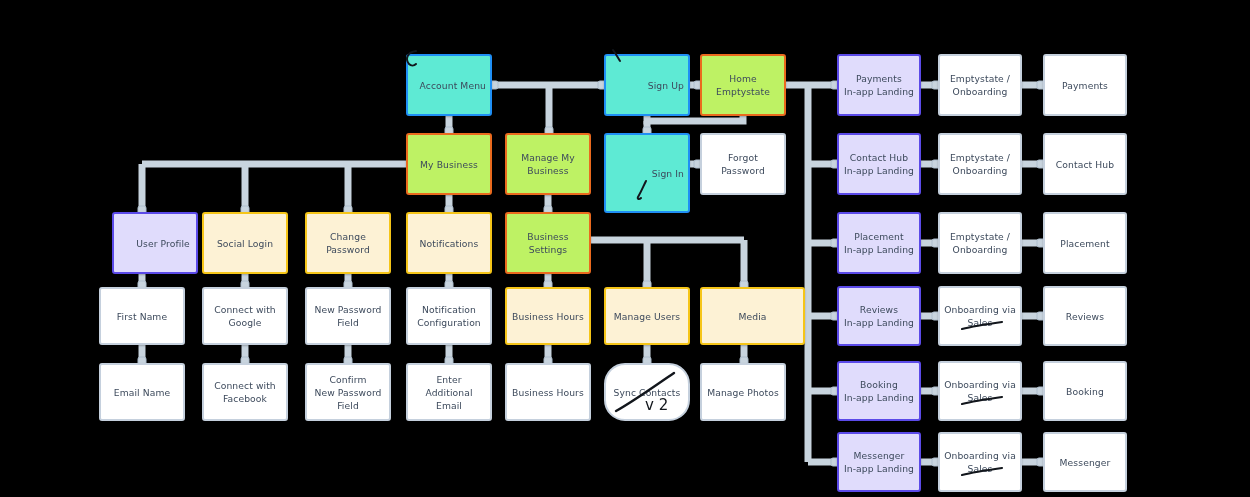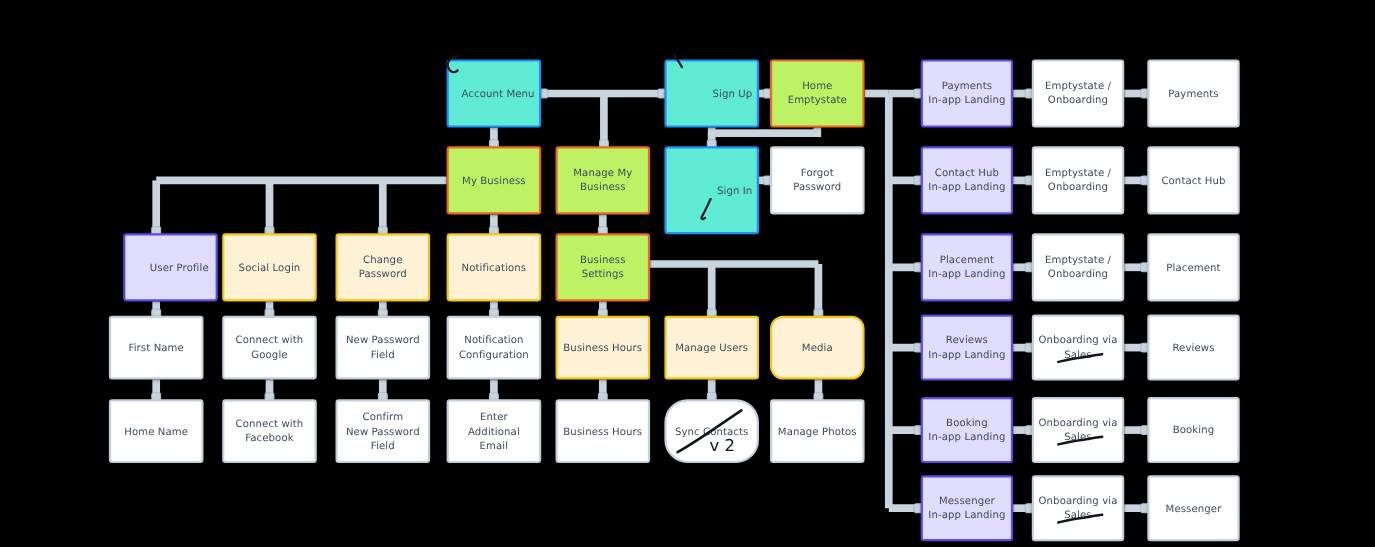--- a/index.html
+++ b/index.html
@@ -223,25 +223,25 @@
       <div class="node v-white" style="left: 406px; top: 287px; width: 86px; height: 58px;">
         <span>Notification
 Configuration</span>
       </div>
       <div class="node v-yellow" style="left: 505px; top: 287px; width: 86px; height: 58px;">
         <span>Business Hours</span>
       </div>
       <div class="node v-yellow" style="left: 604px; top: 287px; width: 86px; height: 58px;">
         <span>Manage Users</span>
       </div>
-      <div class="node v-yellow" style="left: 700px; top: 287px; width: 86px; height: 58px; border-radius: 12px;">
+      <div class="node v-yellow" style="left: 700px; top: 287px; width: 105px; height: 58px;">
         <span>Media</span>
       </div>
       <div class="node v-white" style="left: 99px; top: 363px; width: 86px; height: 58px;">
-        <span>Home Name</span>
+        <span>Email Name</span>
       </div>
       <div class="node v-white" style="left: 202px; top: 363px; width: 86px; height: 58px;">
         <span>Connect with
 Facebook</span>
       </div>
       <div class="node v-white" style="left: 305px; top: 363px; width: 86px; height: 58px;">
         <span>Confirm
 New Password
 Field</span>
       </div>

